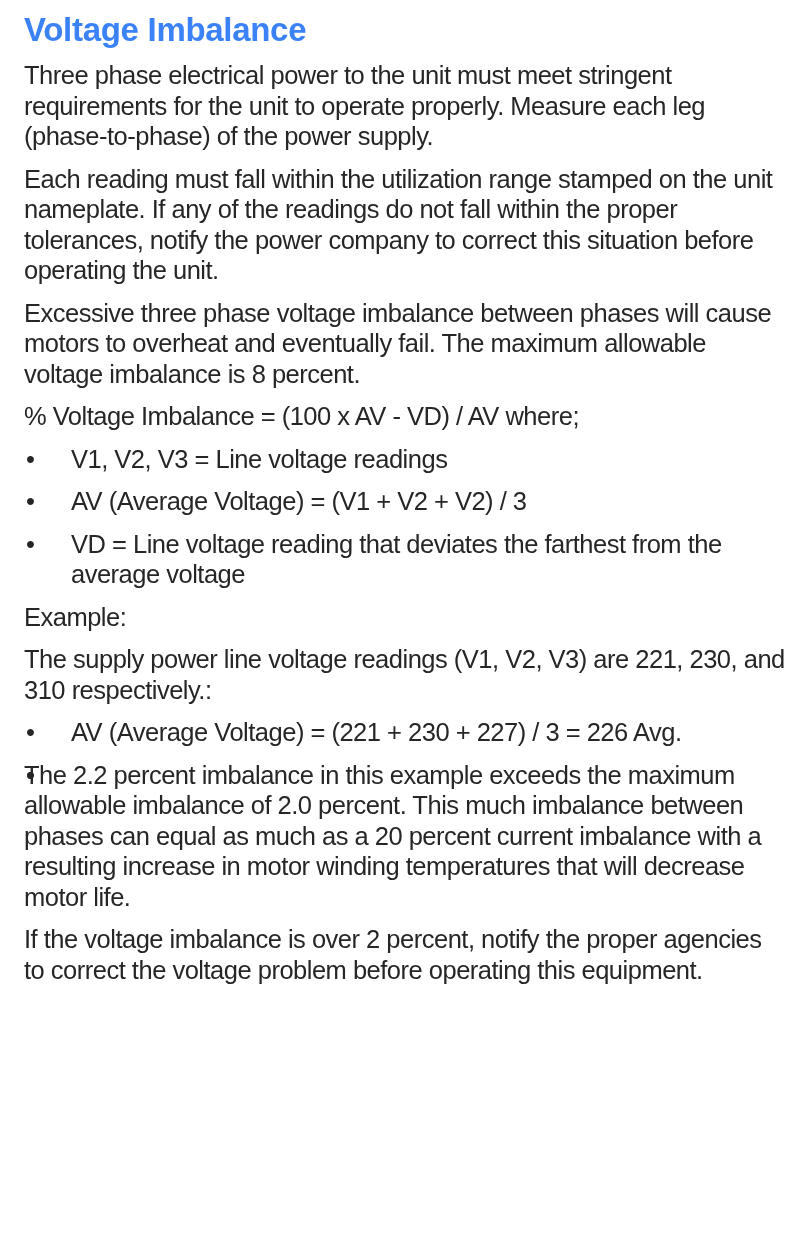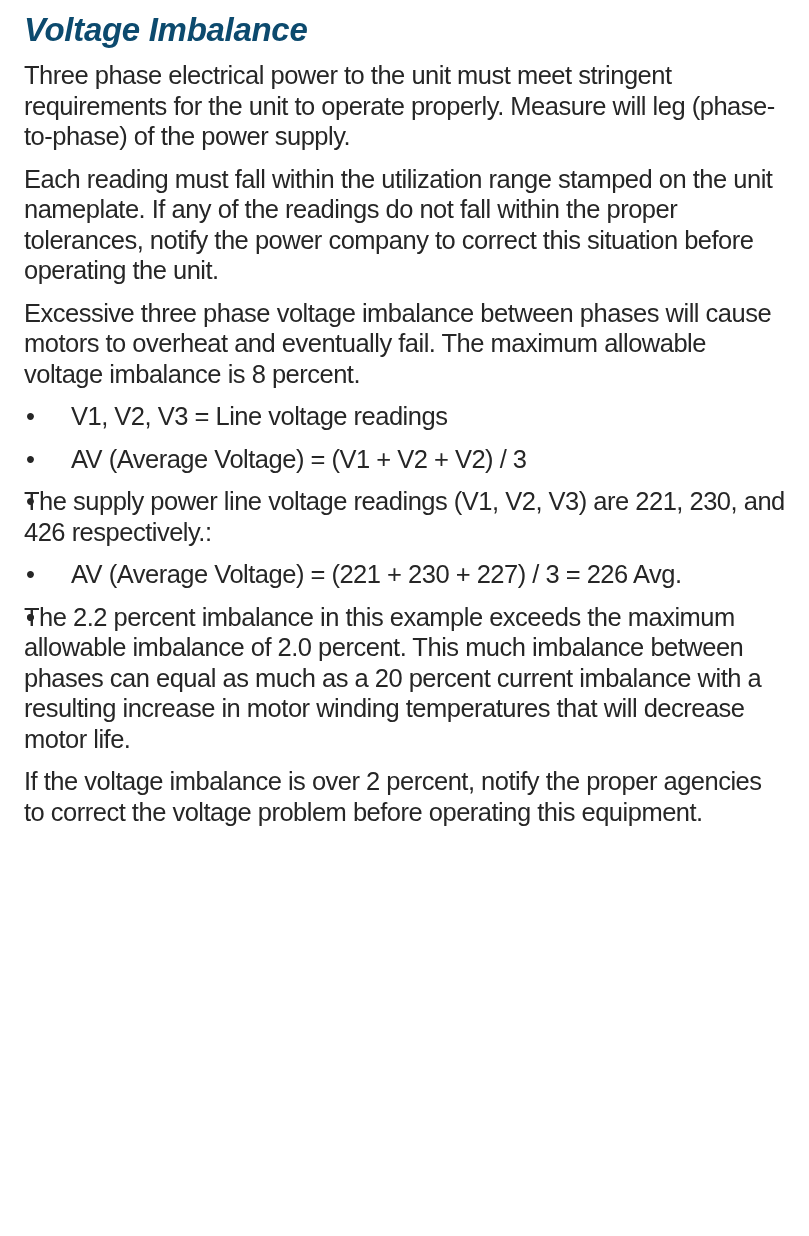--- a/index.html
+++ b/index.html
@@ -4,22 +4,22 @@
 <style>
   html, body { margin: 0; padding: 0; background: #ffffff; }
   body {
     width: 809px; height: 1236px; overflow: hidden;
     font-family: "Liberation Sans", sans-serif;
     color: #222222;
   }
   .page { position: relative; padding: 6px 22px 0 24px; }
   h1 {
     font-family: "Liberation Sans", sans-serif;
-    font-size: 33px; font-weight: bold; color: #0c4a6e;
-    margin: 4px 0 10px 0; line-height: 40px; letter-spacing: -0.3px; font-style: italic;
+    font-size: 33px; font-weight: bold; color: #3b82f6;
+    margin: 4px 0 10px 0; line-height: 40px; letter-spacing: -0.3px;
   }
   p {
     font-size: 25.5px; line-height: 30.5px; margin: 0 0 12px 0;
     letter-spacing: -0.5px; color: #262626;
   }
   ul { list-style: none; margin: 0 0 12px 0; padding: 0; }
   li {
     position: relative; padding-left: 47px;
     font-size: 25.5px; line-height: 30.5px; margin: 0 0 12px 0;
     letter-spacing: -0.5px; color: #262626;
@@ -27,39 +27,42 @@
   li .bullet {
     position: absolute; left: 2px; top: 0; width: 20px;
   }
 </style>
 </head>
 <body>
 
 <div class="page">
   <h1>Voltage Imbalance</h1>
 
-  <p>Three phase electrical power to the unit must meet stringent requirements for the unit to operate properly. Measure will leg (phase-to-phase) of the power supply.</p>
+  <p>Three phase electrical power to the unit must meet stringent requirements for the unit to operate properly. Measure each leg (phase-to-phase) of the power supply.</p>
   <p>Each reading must fall within the utilization range stamped on the unit nameplate. If any of the readings do not fall within the proper tolerances, notify the power company to correct this situation before operating the unit.</p>
   <p>Excessive three phase voltage imbalance between phases will cause motors to overheat and eventually fail. The maximum allowable voltage imbalance is 8 percent.</p>
+  <p>% Voltage Imbalance = (100 x AV - VD) / AV where;</p>
 
   <ul>
     <li>
       <span class="bullet">•</span>
       <span>V1, V2, V3 = Line voltage readings</span>
     </li>
     <li>
       <span class="bullet">•</span>
       <span>AV (Average Voltage) = (V1 + V2 + V2) / 3</span>
     </li>
     <li>
       <span class="bullet">•</span>
+      <span>VD = Line voltage reading that deviates the farthest from the average voltage</span>
     </li>
   </ul>
 
-  <p>The supply power line voltage readings (V1, V2, V3) are 221, 230, and 426 respectively.:</p>
+  <p>Example:</p>
+  <p>The supply power line voltage readings (V1, V2, V3) are 221, 230, and 310 respectively.:</p>
 
   <ul>
     <li style="padding-right:60px;">
       <span class="bullet">•</span>
       <span>AV (Average Voltage) = (221 + 230 + 227) / 3 = 226 Avg.</span>
     </li>
     <li>
       <span class="bullet">•</span>
     </li>
     <li style="white-space:nowrap;">

